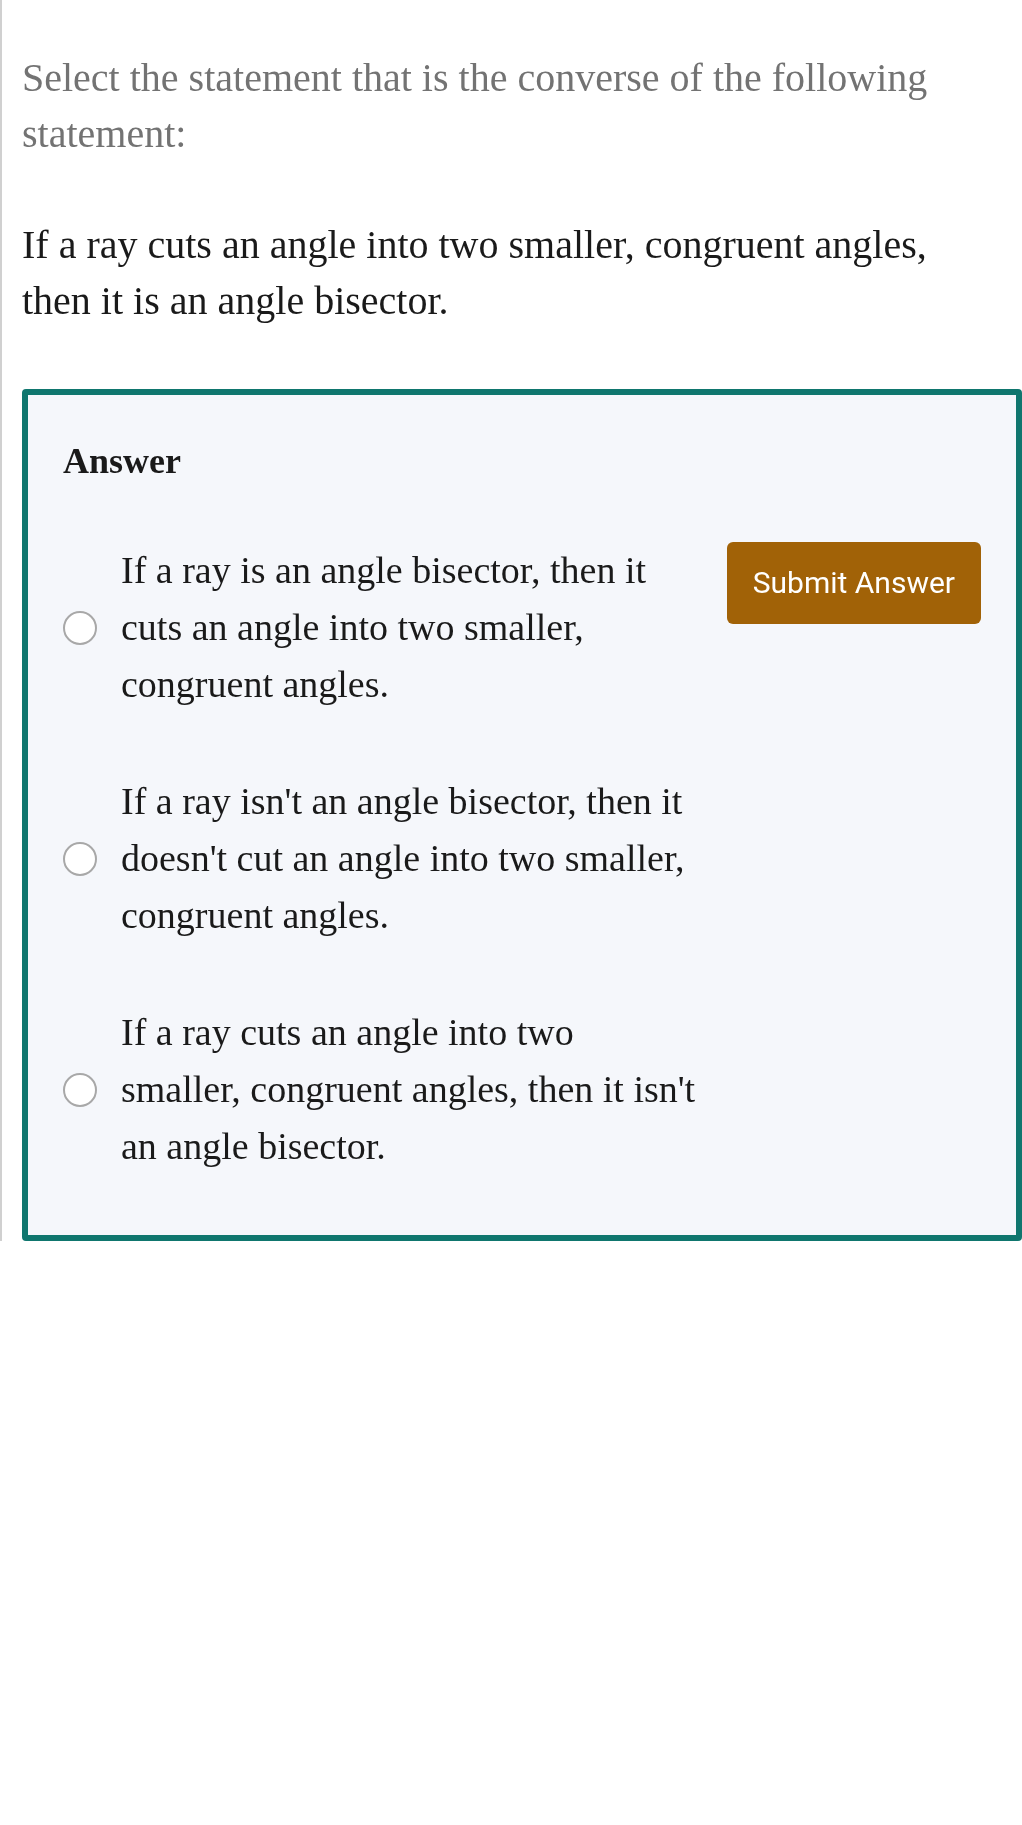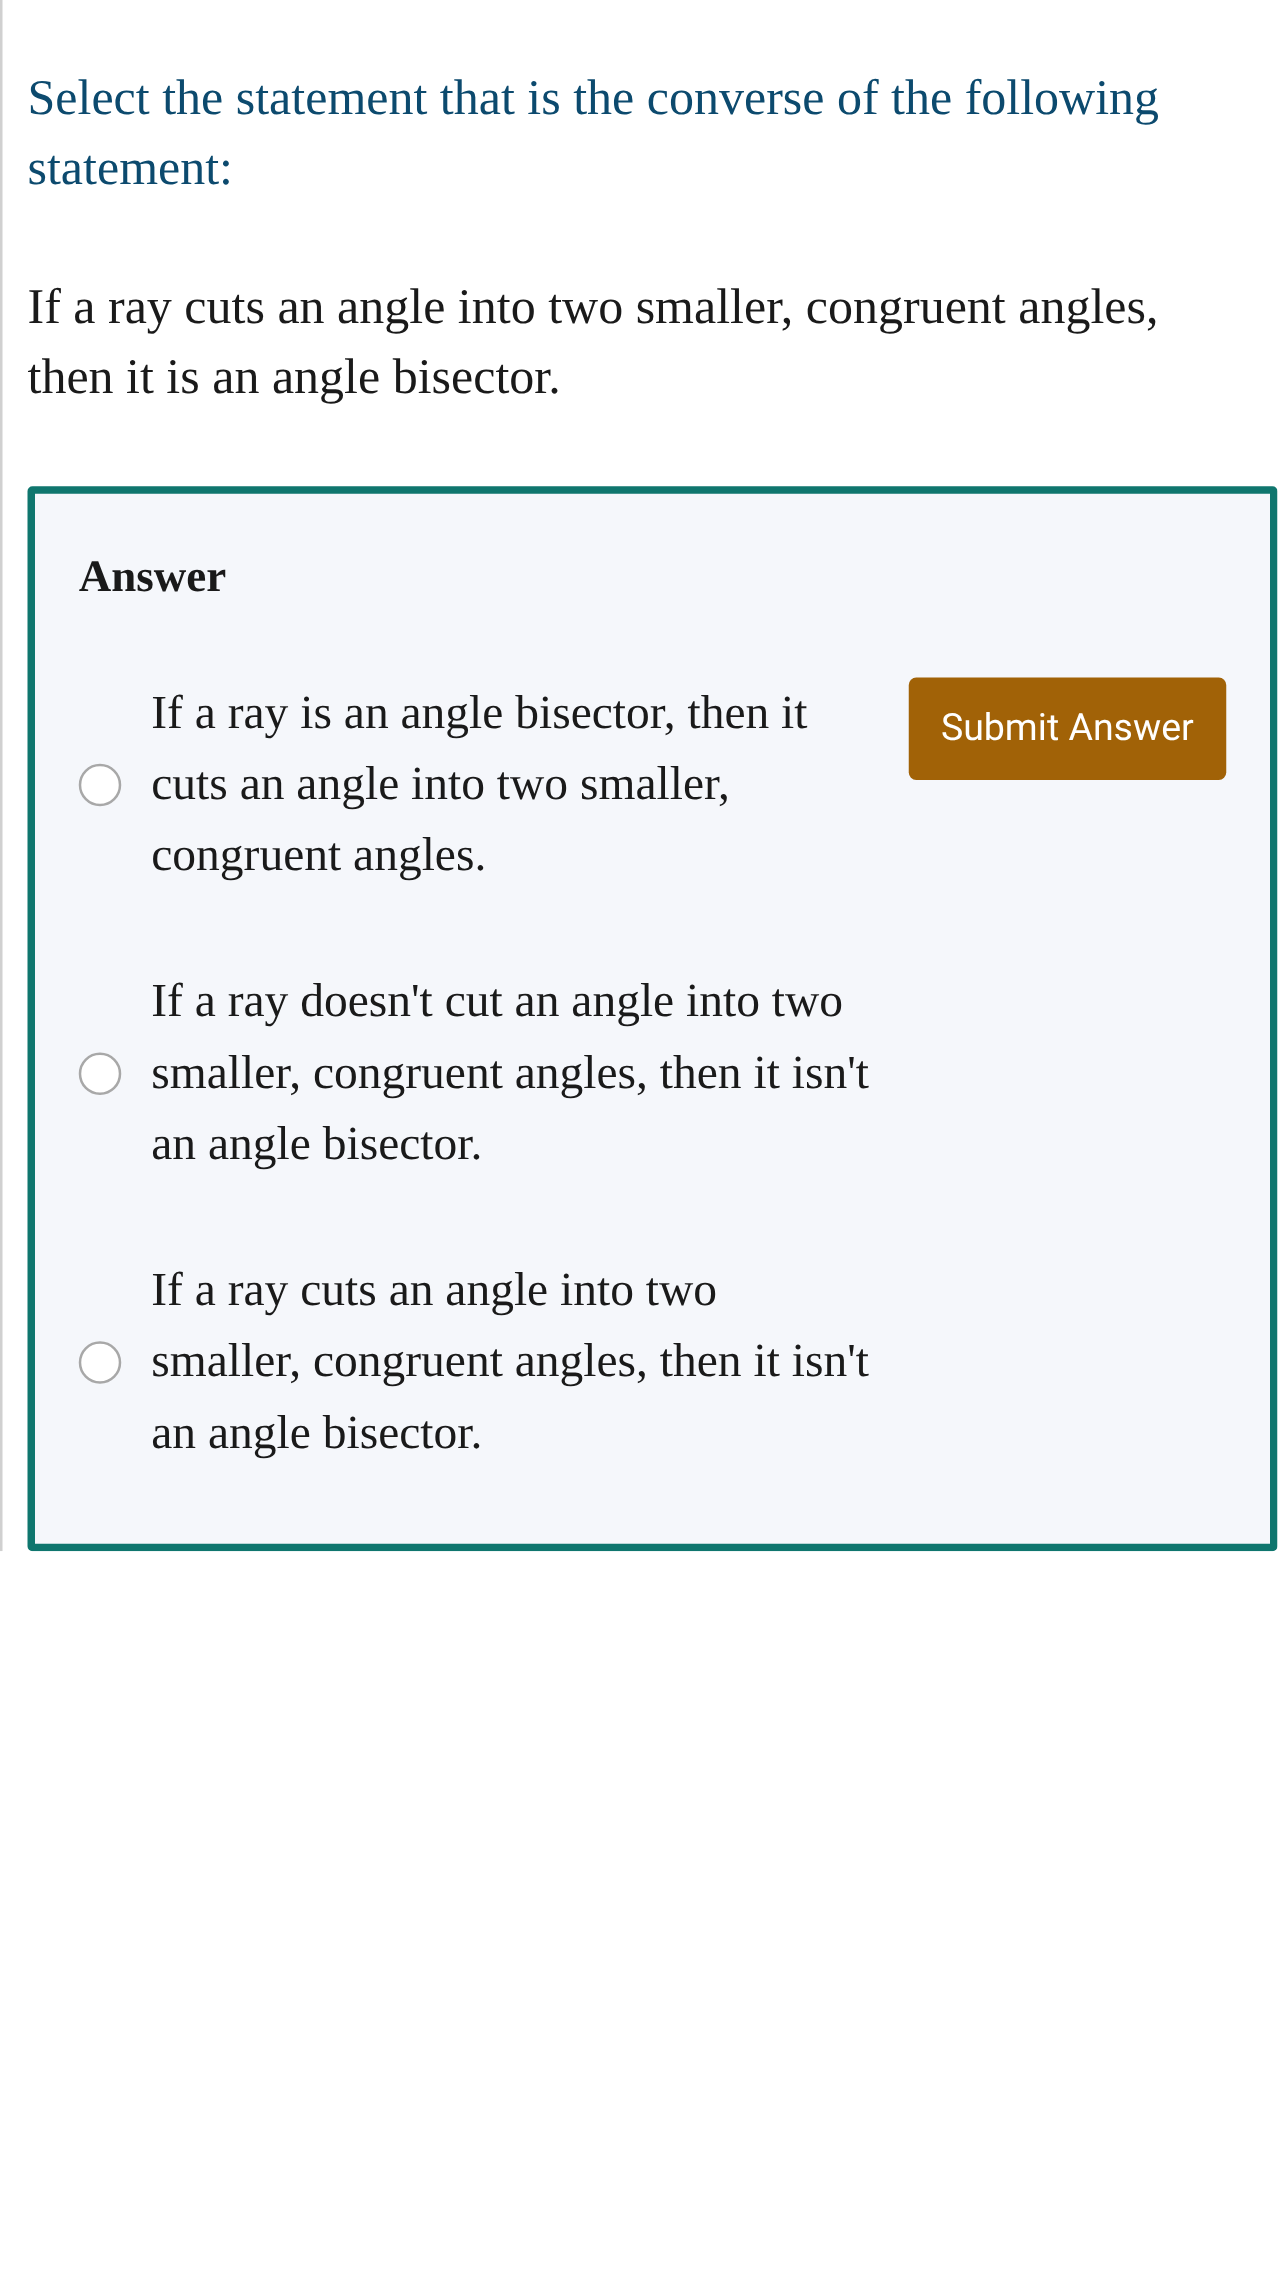--- a/index.html
+++ b/index.html
@@ -16,21 +16,21 @@
     .container {
       border-left: 2px solid #d0d0d0;
       padding-left: 2px;
     }
     .question-section {
       padding: 50px 18px 30px 18px;
     }
     .question-intro {
       font-size: 40px;
       line-height: 1.4;
-      color: #0c4a6e;
+      color: #737373;
       margin-bottom: 55px;
     }
     .question-statement {
       font-size: 40px;
       line-height: 1.4;
       color: #1a1a1a;
     }
     .answer-section {
       background: #f5f7fb;
       margin: 30px 0 0 18px;
@@ -100,25 +100,25 @@
     <h2 class="answer-heading">Answer</h2>
 
     <div class="answer-body">
       <div class="options-column">
 
         <div class="option-row">
           <div class="radio-button"></div>
           <div class="option-text">If a ray is an angle bisector, then it cuts an angle into two smaller, congruent angles.</div>
         </div>
 
-
         <div class="option-row">
           <div class="radio-button"></div>
-          <div class="option-text">If a ray doesn't cut an angle into two smaller, congruent angles, then it isn't an angle bisector.</div>
+          <div class="option-text">If a ray isn't an angle bisector, then it doesn't cut an angle into two smaller, congruent angles.</div>
         </div>
+
 
         <div class="option-row">
           <div class="radio-button"></div>
           <div class="option-text">If a ray cuts an angle into two smaller, congruent angles, then it isn't an angle bisector.</div>
         </div>
 
       </div>
 
       <button class="submit-button">Submit Answer</button>
     </div>

